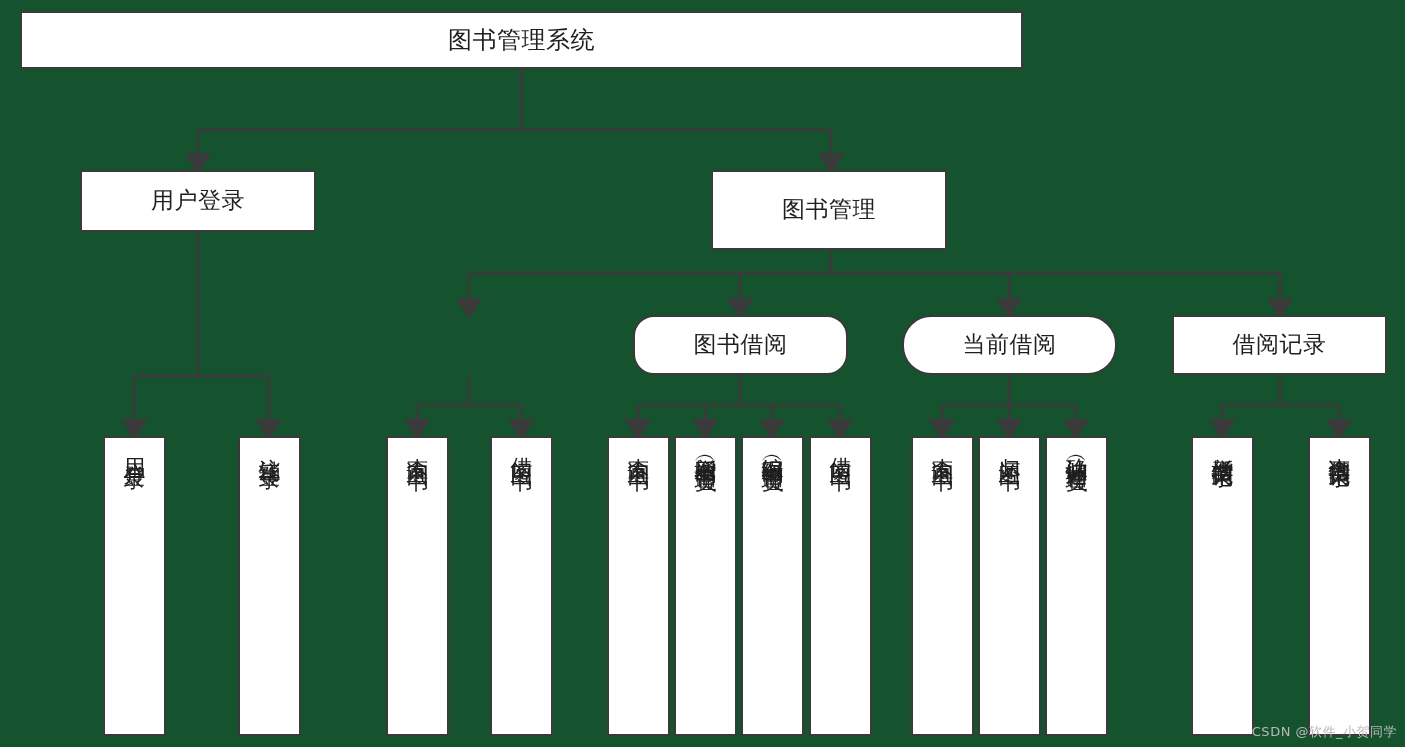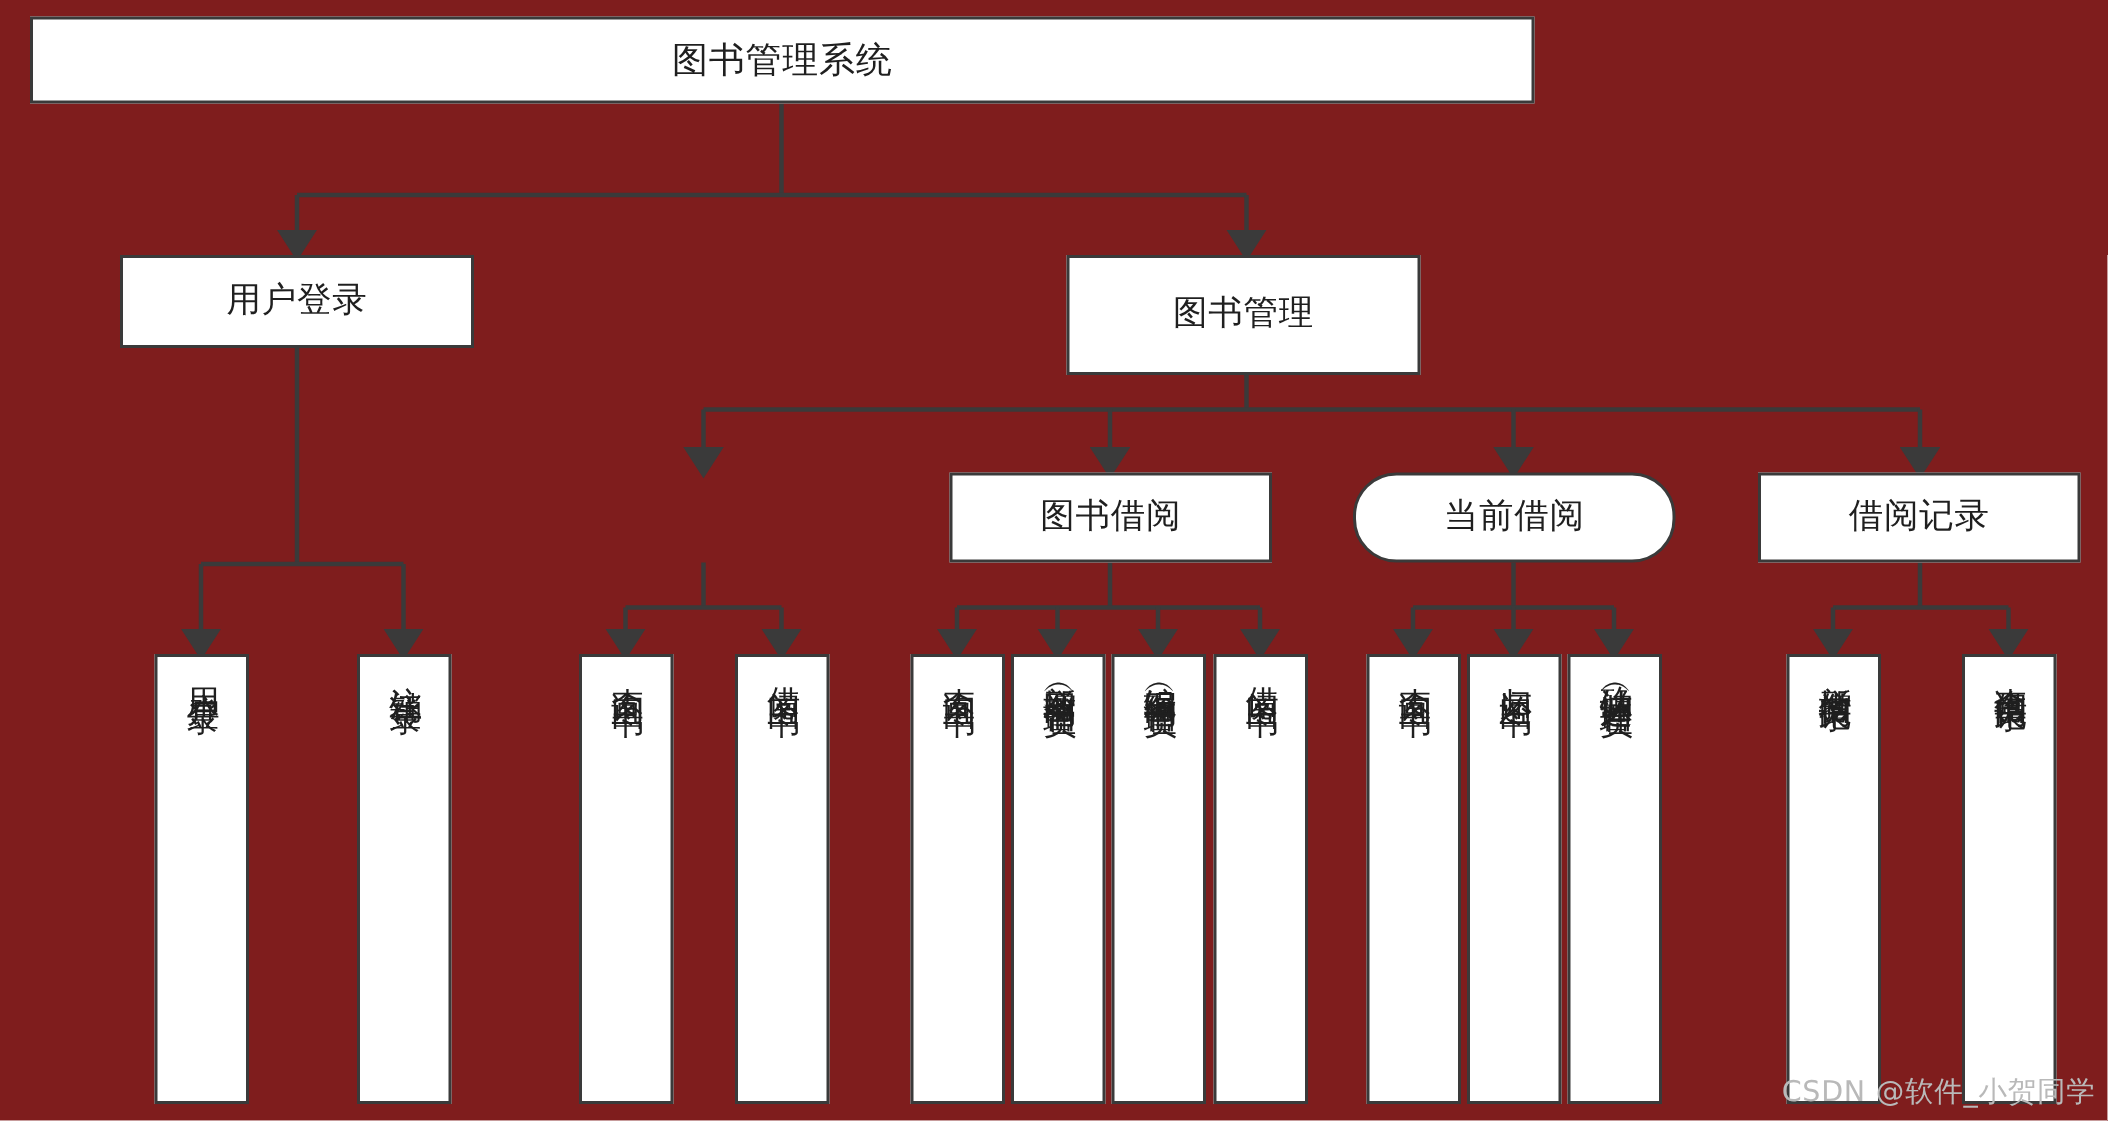--- a/index.html
+++ b/index.html
@@ -7,21 +7,21 @@
     padding: 0;
     background: #ffffff;
   }
   body {
     font-family: "DejaVu Sans", "Liberation Sans", sans-serif;
   }
   #diagram-root {
     position: relative;
     width: 1405px;
     height: 747px;
-    background: #7f1d1d;
+    background: #14532d;
     overflow: hidden;
   }
   #svg-connectors {
     position: absolute;
     left: 0;
     top: 0;
     width: 1405px;
     height: 747px;
   }
   .node {
@@ -60,21 +60,21 @@
     line-height: 1;
     white-space: nowrap;
   }
   .node.vert.tall-text .node-label {
     letter-spacing: 2px;
   }
   #watermark {
     position: absolute;
     right: 8px;
     bottom: 6px;
-    font-size: 19px;
+    font-size: 13px;
     color: #b9b9b9;
     z-index: 3;
     white-space: nowrap;
     letter-spacing: 0.5px;
   }
 </style>
 </head>
 <body>
 
 <div id="diagram-root">
@@ -133,21 +133,21 @@
     <span class="node-label">图书管理系统</span>
   </div>
 
   <div class="node horiz level-1" style="left:80px; top:170px; width:236px; height:62px;">
     <span class="node-label">用户登录</span>
   </div>
   <div class="node horiz level-1" style="left:711px; top:170px; width:236px; height:80px;">
     <span class="node-label">图书管理</span>
   </div>
 
-  <div class="node horiz level-2" style="left:633px; top:315px; width:215px; height:60px;">
+  <div class="node horiz level-2" style="left:633px; top:315px; width:215px; height:60px;border-radius:21px;">
     <span class="node-label">图书借阅</span>
   </div>
   <div class="node horiz level-2" style="left:902px; top:315px; width:215px; height:60px;border-radius:29px;">
     <span class="node-label">当前借阅</span>
   </div>
   <div class="node horiz level-2" style="left:1172px; top:315px; width:215px; height:60px;">
     <span class="node-label">借阅记录</span>
   </div>
 
   <div class="node vert" style="left:103px; top:436px; width:63px; height:300px;">

